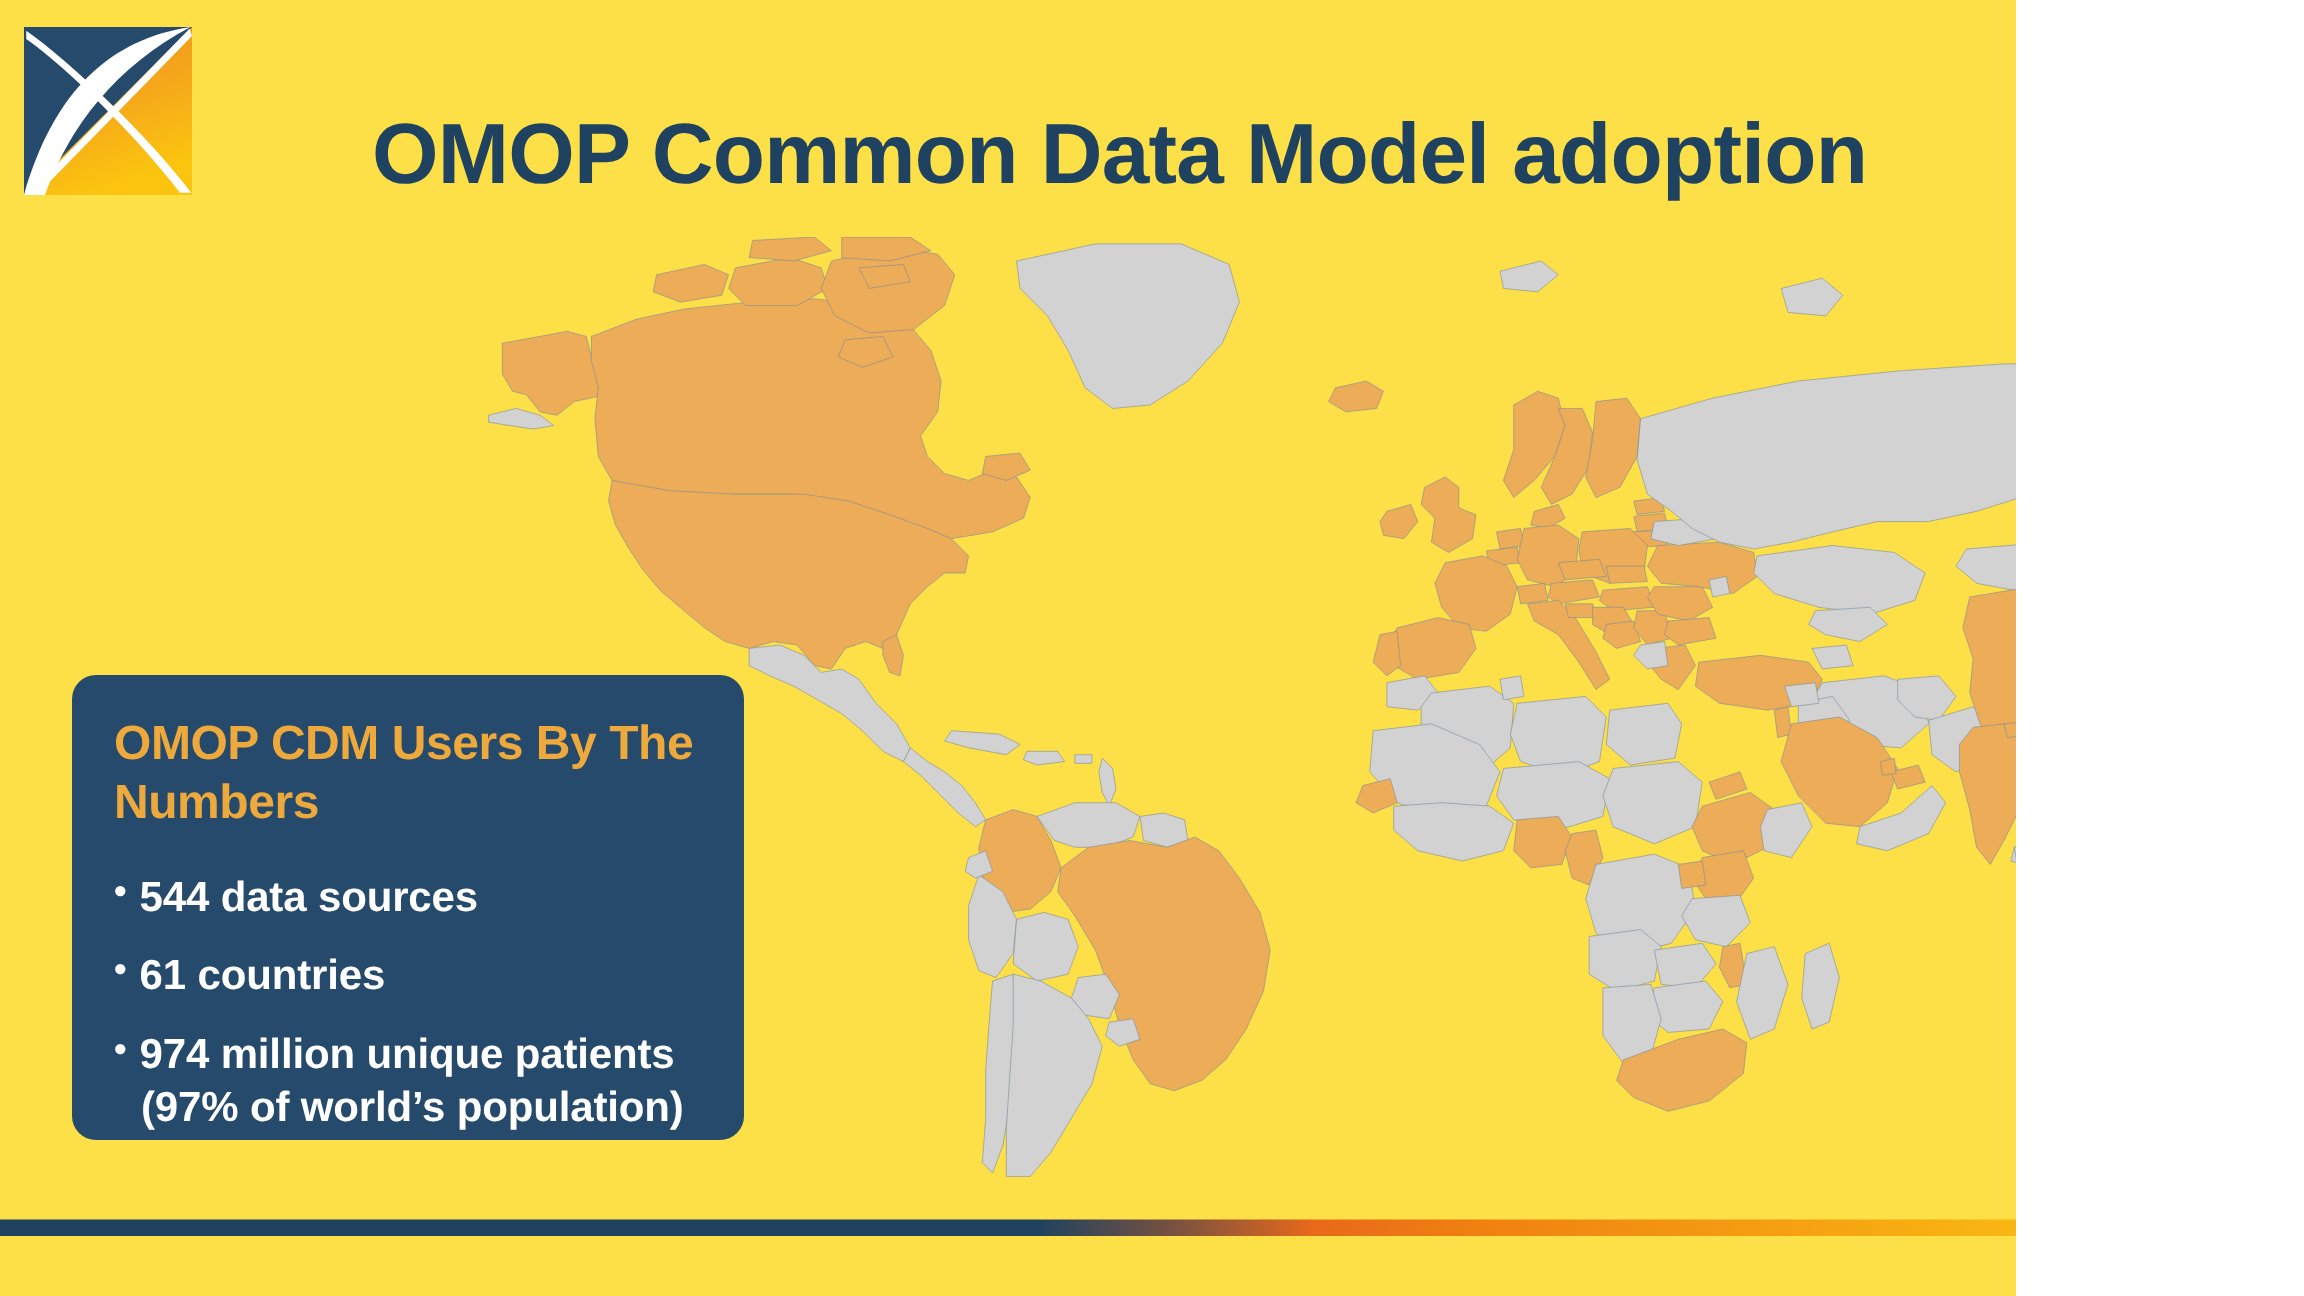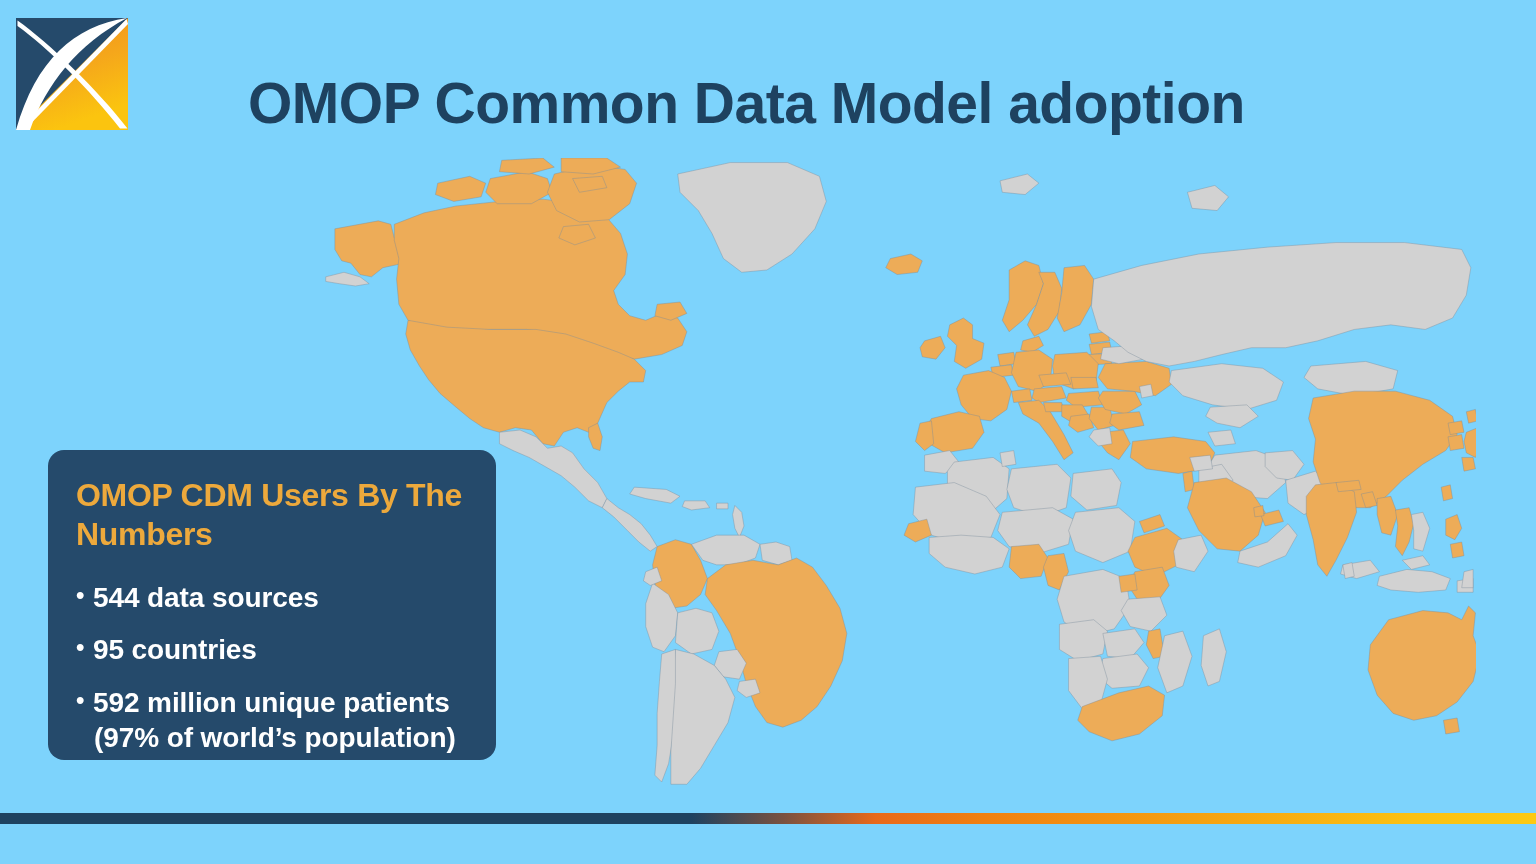--- a/index.html
+++ b/index.html
@@ -10,23 +10,23 @@
   }
   body {
     font-family: "Liberation Sans", sans-serif;
     width: 1536px;
     height: 864px;
     overflow: hidden;
     position: relative;
   }
   .slide {
     position: relative;
-    width: 1536px;
+    width: 1344px;
     height: 864px;
-    background: #7dd3fc;
+    background: #fde047;
     overflow: hidden;
   }
 
   
   .logo {
     position: absolute;
     left: 8px;
     top: 10px;
     width: 130px;
     height: 128px;
@@ -294,24 +294,24 @@
     </svg>
   </div>
 
   <div class="stats-card">
     <div class="stats-heading">OMOP CDM Users By The Numbers</div>
     <ul class="stats-list">
       <li>
         <span>544 data sources</span>
       </li>
       <li>
-        <span>95 countries</span>
+        <span>61 countries</span>
       </li>
       <li>
-        <span>592 million unique patients</span>
+        <span>974 million unique patients</span>
         <span class="stats-sub">(97% of world’s population)</span>
       </li>
     </ul>
   </div>
 
   <div class="footer-bar"></div>
 
 </div>
 
 </body></html>

